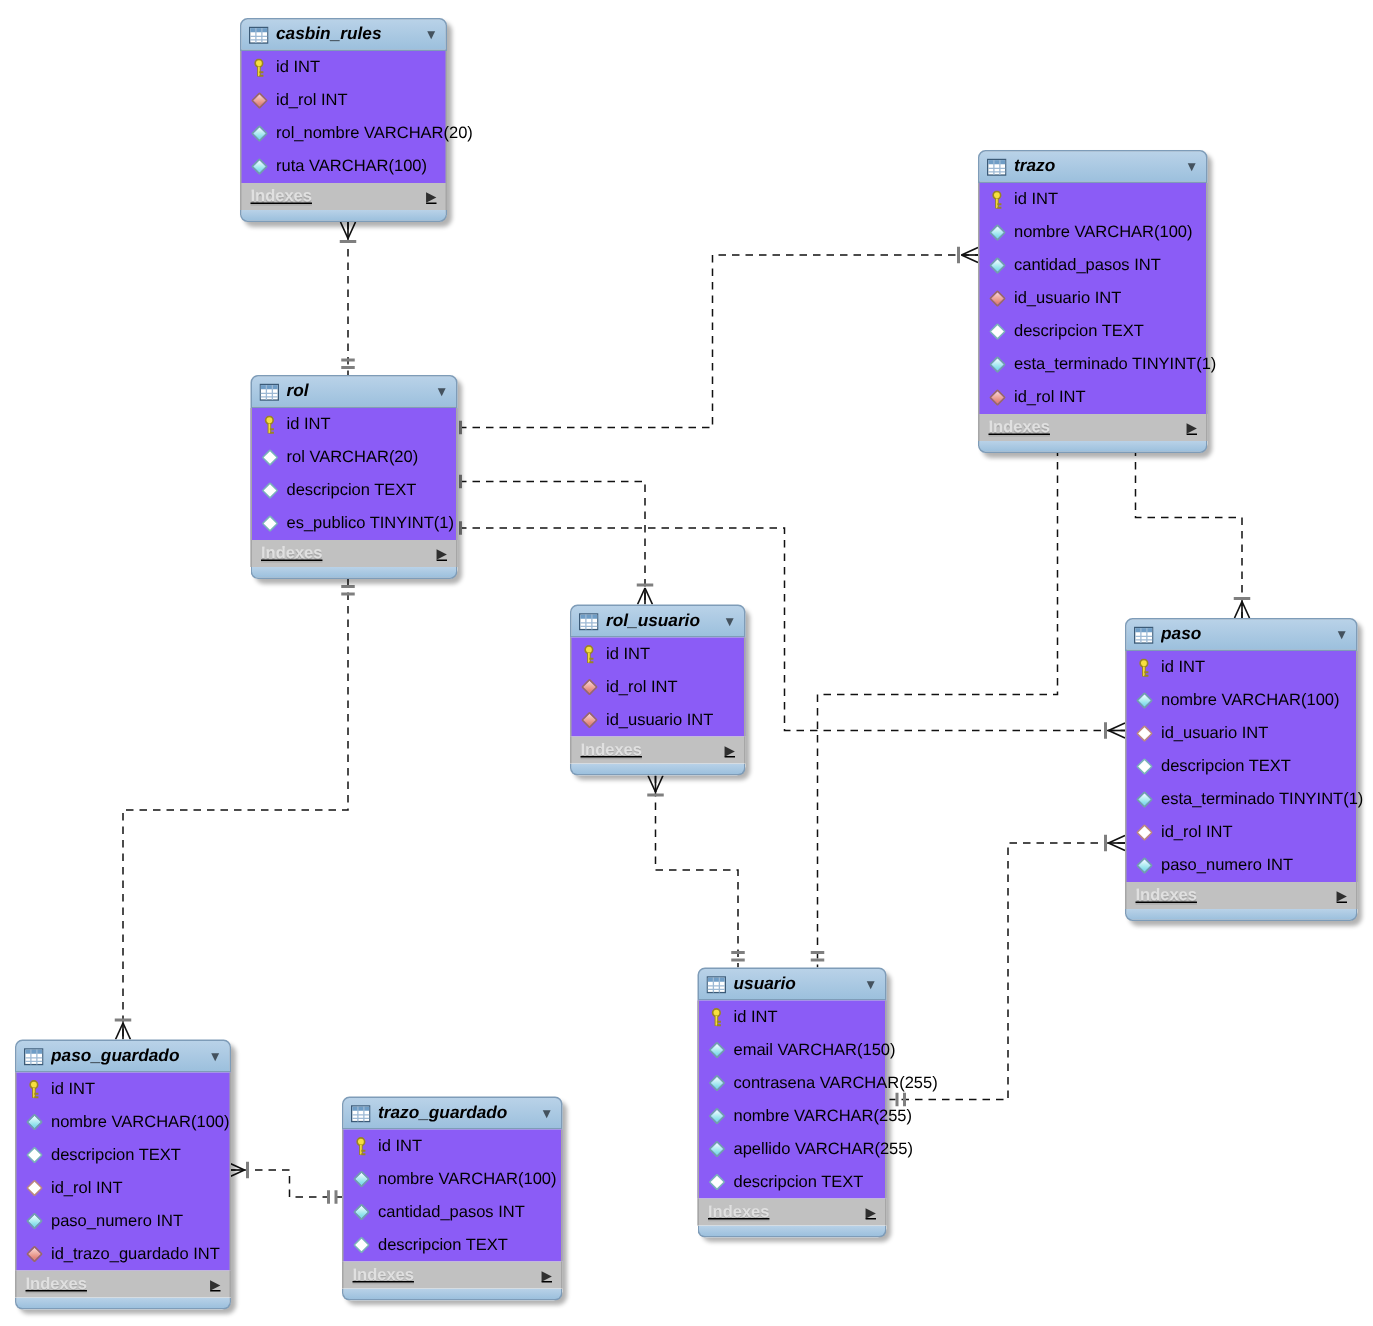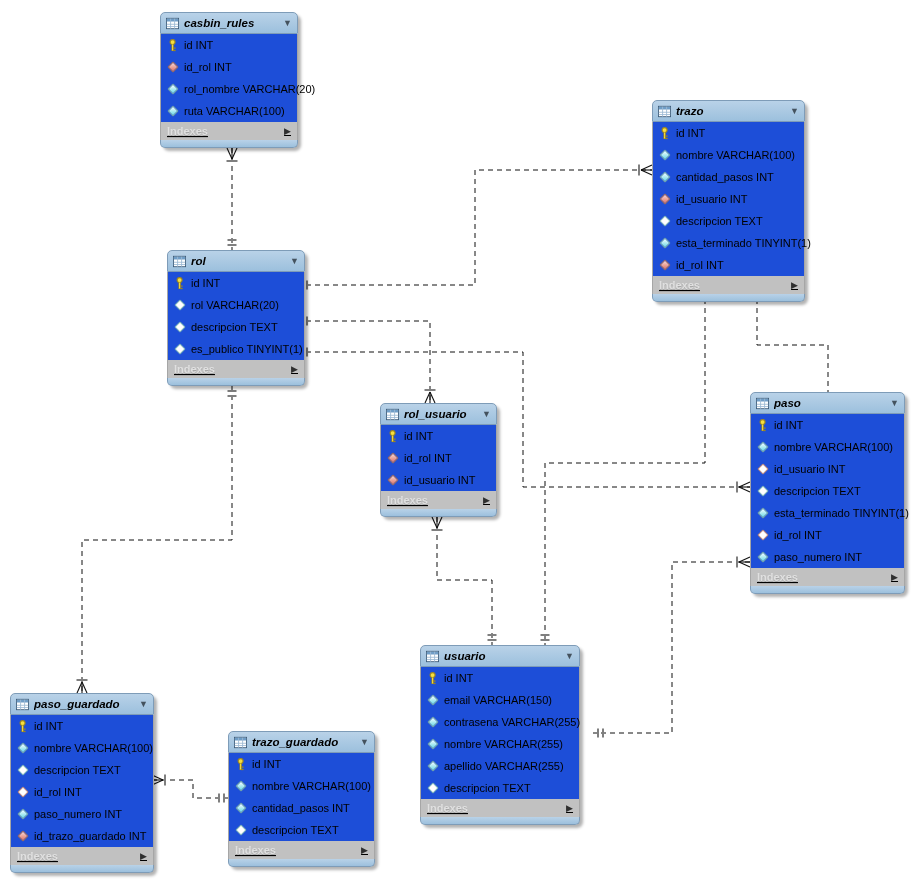--- a/index.html
+++ b/index.html
@@ -11,21 +11,21 @@
   body{font-family:"Liberation Sans","DejaVu Sans",sans-serif;}
   #diagram{position:relative;width:915px;height:884px;background:var(--canvas);overflow:hidden;}
   #wires{position:absolute;left:0;top:0;z-index:1;}
   .table{position:absolute;z-index:2;font-size:11px;border-radius:6px;
          box-shadow:3px 3px 3px rgba(0,0,0,0.30);background:#fff;}
   .hdr{height:22px;background:linear-gradient(var(--header-bg1),var(--header-bg2));
        border:1px solid var(--header-border);border-radius:5px 5px 0 0;
        display:flex;align-items:center;gap:5px;padding:0 5px;box-sizing:border-box;cursor:default;font-style:italic;}
   .hdr .title{font-weight:bold;font-size:11.5px;color:#000;flex:1;white-space:nowrap;overflow:hidden;}
   .hdr .caret{color:#44525e;font-size:9px;line-height:1;}
-  .rows{background:#1d4ed8;border-left:1px solid var(--body-border);border-right:1px solid var(--body-border);}
+  .rows{background:#8b5cf6;border-left:1px solid var(--body-border);border-right:1px solid var(--body-border);}
   .row{height:22px;display:flex;align-items:center;gap:5px;padding-left:5px;white-space:nowrap;color:#000;}
   .row .lbl{font-size:11px;}
   .icn-wrap{width:13px;height:13px;display:flex;align-items:center;justify-content:center;flex-shrink:0;}
   .di{width:8px;height:8px;transform:rotate(45deg);border-radius:1px;box-sizing:border-box;}
   .di.col{background:linear-gradient(135deg,#eafcfe 10%,#84dfe9 80%);border:1px solid #6fa3ab;}
   .di.col-null{background:#fff;border:1px solid #7ab2ba;}
   .di.fk{background:linear-gradient(135deg,#f8cfc8 10%,#e3877a 80%);border:1px solid #9b6a64;}
   .di.fk-null{background:#fff;border:1px solid #bb8880;}
   .idx{height:18px;background:var(--idx-bg);border-left:1px solid var(--body-border);
        border-right:1px solid var(--body-border);display:flex;align-items:center;
@@ -348,21 +348,21 @@
           </span>
           <span class="lbl">id_usuario INT</span>
         </div>
       </div>
       <div class="idx">
         <span class="idx-label">Indexes</span>
         <span class="arrow">▶</span>
       </div>
       <div class="foot"></div>
     </div>
-    <div class="table" style="left: 750px; top: 392px; width: 155px;">
+    <div class="table" style="left: 750px; top: 412px; width: 155px;">
       <div class="hdr">
         <span class="icn-wrap">
           <svg width="15" height="13" viewBox="0 0 15 13">
             <rect x="0.5" y="0.5" width="14" height="12" fill="#ffffff" stroke="#3b5a77"></rect>
             <rect x="1" y="1" width="13" height="3.2" fill="#6f9dc6"></rect>
             <line x1="5.3" y1="1" x2="5.3" y2="12.5" stroke="#9db9d4"></line>
             <line x1="9.9" y1="1" x2="9.9" y2="12.5" stroke="#9db9d4"></line>
             <line x1="1" y1="7.4" x2="14" y2="7.4" stroke="#9db9d4"></line>
             <line x1="1" y1="10" x2="14" y2="10" stroke="#9db9d4"></line>
           </svg>
@@ -419,21 +419,21 @@
           </span>
           <span class="lbl">paso_numero INT</span>
         </div>
       </div>
       <div class="idx">
         <span class="idx-label">Indexes</span>
         <span class="arrow">▶</span>
       </div>
       <div class="foot"></div>
     </div>
-    <div class="table" style="left: 420px; top: 645px; width: 160px;">
+    <div class="table" style="left: 465px; top: 645px; width: 126px;">
       <div class="hdr">
         <span class="icn-wrap">
           <svg width="15" height="13" viewBox="0 0 15 13">
             <rect x="0.5" y="0.5" width="14" height="12" fill="#ffffff" stroke="#3b5a77"></rect>
             <rect x="1" y="1" width="13" height="3.2" fill="#6f9dc6"></rect>
             <line x1="5.3" y1="1" x2="5.3" y2="12.5" stroke="#9db9d4"></line>
             <line x1="9.9" y1="1" x2="9.9" y2="12.5" stroke="#9db9d4"></line>
             <line x1="1" y1="7.4" x2="14" y2="7.4" stroke="#9db9d4"></line>
             <line x1="1" y1="10" x2="14" y2="10" stroke="#9db9d4"></line>
           </svg>

